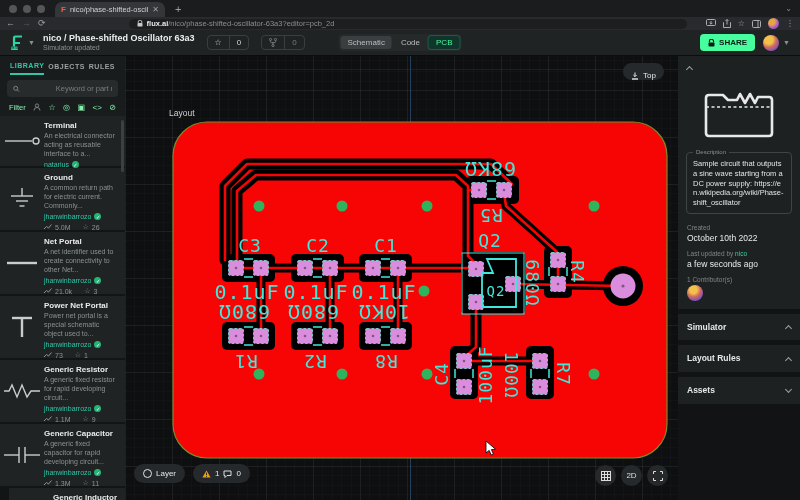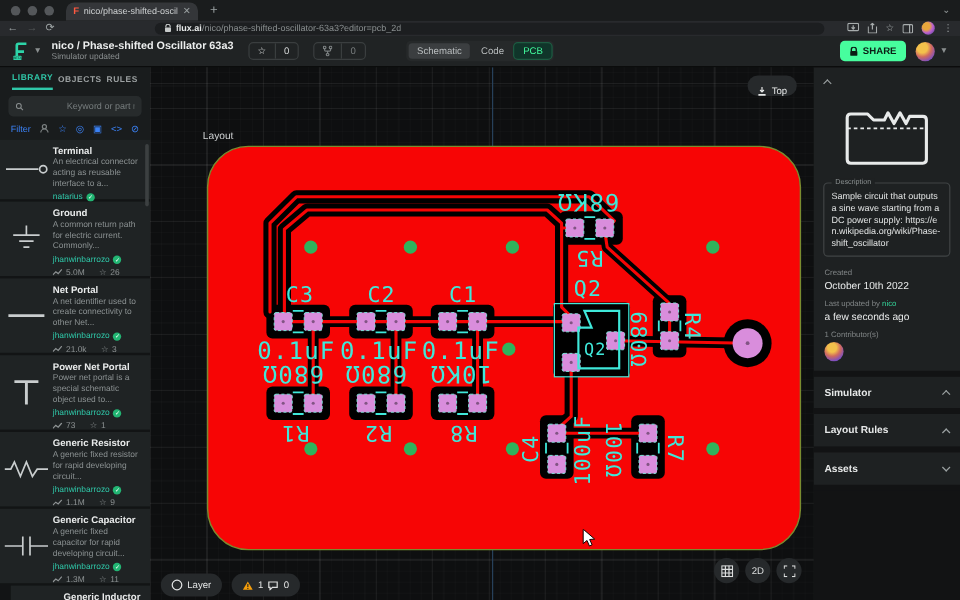--- a/index.html
+++ b/index.html
@@ -63,21 +63,21 @@
   
   .sidebar { width:125px; background:#191c1d; display:flex; flex-direction:column; position:relative; }
   .side-tabs { display:flex; align-items:center; height:20px; padding:0 10px; justify-content:space-between; }
   .side-tab { font-size:7px; font-weight:bold; letter-spacing:.5px; color:#9ca1a2; padding:5px 0 4px; }
   .side-tab.active { color:#2fc7a8; border-bottom:2px solid #2fc7a8; }
   .searchbox { margin:4px 7px 3px; height:17px; background:#272b2c; border-radius:4px;
     display:flex; align-items:center; padding:0 6px; gap:4px; }
   .searchbox input { background:transparent; border:none; outline:none; color:#c7caca; font-size:7.5px; width:100%;
     font-family:"Liberation Sans",sans-serif;padding-left:32px; }
   .searchbox input::placeholder { color:#787e7f; }
-  .filterrow { display:flex; align-items:center; height:14px; padding:0 9px; gap:0; justify-content:space-between; color:#3b82f6; }
+  .filterrow { display:flex; align-items:center; height:14px; padding:0 9px; gap:0; justify-content:space-between; color:#86efac; }
   .filterrow .flabel { font-size:7.5px; }
   .filterrow .fic { font-size:8px; }
   .lib-list { flex:1; overflow:hidden; background:#121415; display:flex; flex-direction:column; gap:2px; margin-top:2px;align-items:flex-end; }
   .lib-item { background:#1f2324; display:flex; padding:5px 4px 5px 0; }
   .lib-ic { flex:0 0 44px; display:flex; align-items:center; justify-content:center; }
   .lib-body { flex:1; padding-right:4px; min-width:0; }
   .lib-title { color:#e9ebeb; font-size:8px; font-weight:bold; margin-bottom:2px; }
   .lib-desc { color:#8b9192; font-size:7px; line-height:1.25; }
   .lib-author { display:flex; align-items:center; gap:3px; margin-top:3px; }
   .lib-author .aname { color:#2fc7a8; font-size:7px; }
@@ -95,21 +95,21 @@
       repeating-linear-gradient(90deg, rgba(255,255,255,0.05) 0 1px, transparent 1px 47px),
       repeating-linear-gradient(0deg,  rgba(255,255,255,0.05) 0 1px, transparent 1px 47px),
       repeating-linear-gradient(90deg, rgba(255,255,255,0.015) 0 1px, transparent 1px 9.4px),
       repeating-linear-gradient(0deg,  rgba(255,255,255,0.015) 0 1px, transparent 1px 9.4px);
     background-position:0 14px; }
   .axisline { position:absolute; left:285px; top:0; bottom:0; width:1px; background:#27405a; }
   .layout-label { position:absolute; left:44px; top:52px; color:#cfd2d3; font-size:8.5px; }
   .pcb-svg { position:absolute; inset:0; }
   .topbtn { position:absolute; right:14px; top:7px; height:17px; background:#26292b; border-radius:9px;
     display:flex; align-items:flex-end; gap:4px; padding:0 8px; color:#e4e6e6; font-size:8px; }
-  .pillbar { position:absolute; bottom:3px; left:9px; display:flex; gap:8px;text-align:center; }
+  .pillbar { position:absolute; bottom:17px; left:9px; display:flex; gap:8px;text-align:center; }
   .pill { height:19px; background:#26292b; border-radius:10px; display:flex; align-items:center; gap:4px;
     padding:0 9px; color:#e4e6e6; font-size:8px; }
   .layer-circle { width:9px; height:9px; border:1.5px solid #e4e6e6; border-radius:50%; }
   .warnnum { color:#e4e6e6; }
   .viewbtns { position:absolute; bottom:14px; right:10px; display:flex; gap:5px; }
   .vbtn { width:21px; height:21px; border-radius:50%; background:#26292b; color:#dcdede;
     display:flex; align-items:center; justify-content:center; font-size:8px; }
   .cursor { position:absolute; left:360px; top:385px; }
 
   

